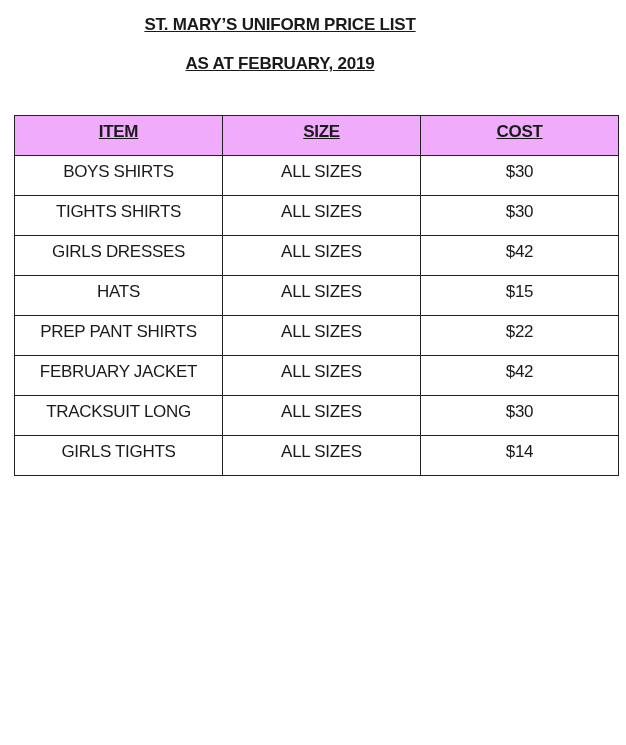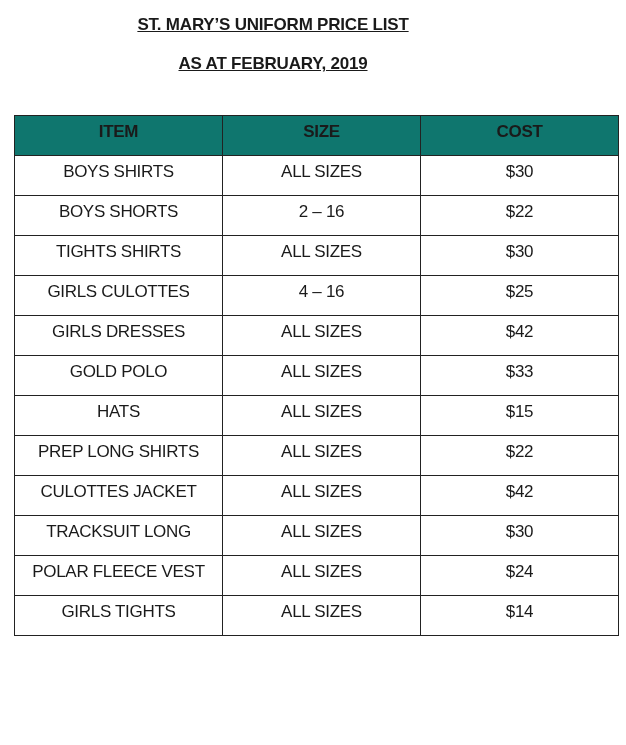--- a/index.html
+++ b/index.html
@@ -1,27 +1,27 @@
 <!DOCTYPE html>
 <html><head>
 <meta charset="utf-8">
 <style>
   html, body { margin: 0; padding: 0; background: #ffffff; }
   body { width: 626px; height: 745px; position: relative; overflow: hidden;
          font-family: "Liberation Sans", "DejaVu Sans", sans-serif; color: #1a1a1a; }
-  .title { position: absolute; left: 1px; width: 544px; text-align: center;
+  .title { position: absolute; left: 8px; width: 544px; text-align: center;
            font-weight: bold; font-size: 17px; text-decoration: underline; letter-spacing: -0.2px; }
   .t1 { top: 15px; }
   .t2 { top: 54px; }
   table { position: absolute; left: 14px; top: 115px; width: 604px;
           border-collapse: collapse; table-layout: fixed; }
   col.c1 { width: 208px; } col.c2 { width: 198px; } col.c3 { width: 198px; }
   th, td { border: 1.5px solid #222; text-align: center; vertical-align: top;
            font-size: 17px; padding: 6px 0 0 0; letter-spacing: -0.3px; }
-  th { background: #0f766e; height: 33px; font-weight: bold; }
+  th { background: #f0abfc; height: 33px; font-weight: bold; text-decoration: underline; }
   td { height: 33px; font-weight: normal; text-align: center; }
 </style>
 </head>
 <body>
 
 <div class="title t1">ST. MARY’S UNIFORM PRICE LIST</div>
 <div class="title t2">AS AT FEBRUARY, 2019</div>
 
 <table>
   <colgroup>
@@ -36,68 +36,48 @@
       <th>COST</th>
     </tr>
   </thead>
   <tbody id="tbody">
       <tr>
         <td>BOYS SHIRTS</td>
         <td>ALL SIZES</td>
         <td>$30</td>
       </tr>
       <tr>
-        <td>BOYS SHORTS</td>
-        <td>2 – 16</td>
-        <td>$22</td>
-      </tr>
-      <tr>
         <td>TIGHTS SHIRTS</td>
         <td>ALL SIZES</td>
         <td>$30</td>
-      </tr>
-      <tr>
-        <td>GIRLS CULOTTES</td>
-        <td>4 – 16</td>
-        <td>$25</td>
       </tr>
       <tr>
         <td>GIRLS DRESSES</td>
         <td>ALL SIZES</td>
         <td>$42</td>
       </tr>
       <tr>
-        <td>GOLD POLO</td>
-        <td>ALL SIZES</td>
-        <td>$33</td>
-      </tr>
-      <tr>
         <td>HATS</td>
         <td>ALL SIZES</td>
         <td>$15</td>
       </tr>
       <tr>
-        <td>PREP LONG SHIRTS</td>
+        <td>PREP PANT SHIRTS</td>
         <td>ALL SIZES</td>
         <td>$22</td>
       </tr>
       <tr>
-        <td>CULOTTES JACKET</td>
+        <td>FEBRUARY JACKET</td>
         <td>ALL SIZES</td>
         <td>$42</td>
       </tr>
       <tr>
         <td>TRACKSUIT LONG</td>
         <td>ALL SIZES</td>
         <td>$30</td>
-      </tr>
-      <tr>
-        <td>POLAR FLEECE VEST</td>
-        <td>ALL SIZES</td>
-        <td>$24</td>
       </tr>
       <tr>
         <td>GIRLS TIGHTS</td>
         <td>ALL SIZES</td>
         <td>$14</td>
       </tr>
     </tbody>
 </table>
 
 </body></html>

